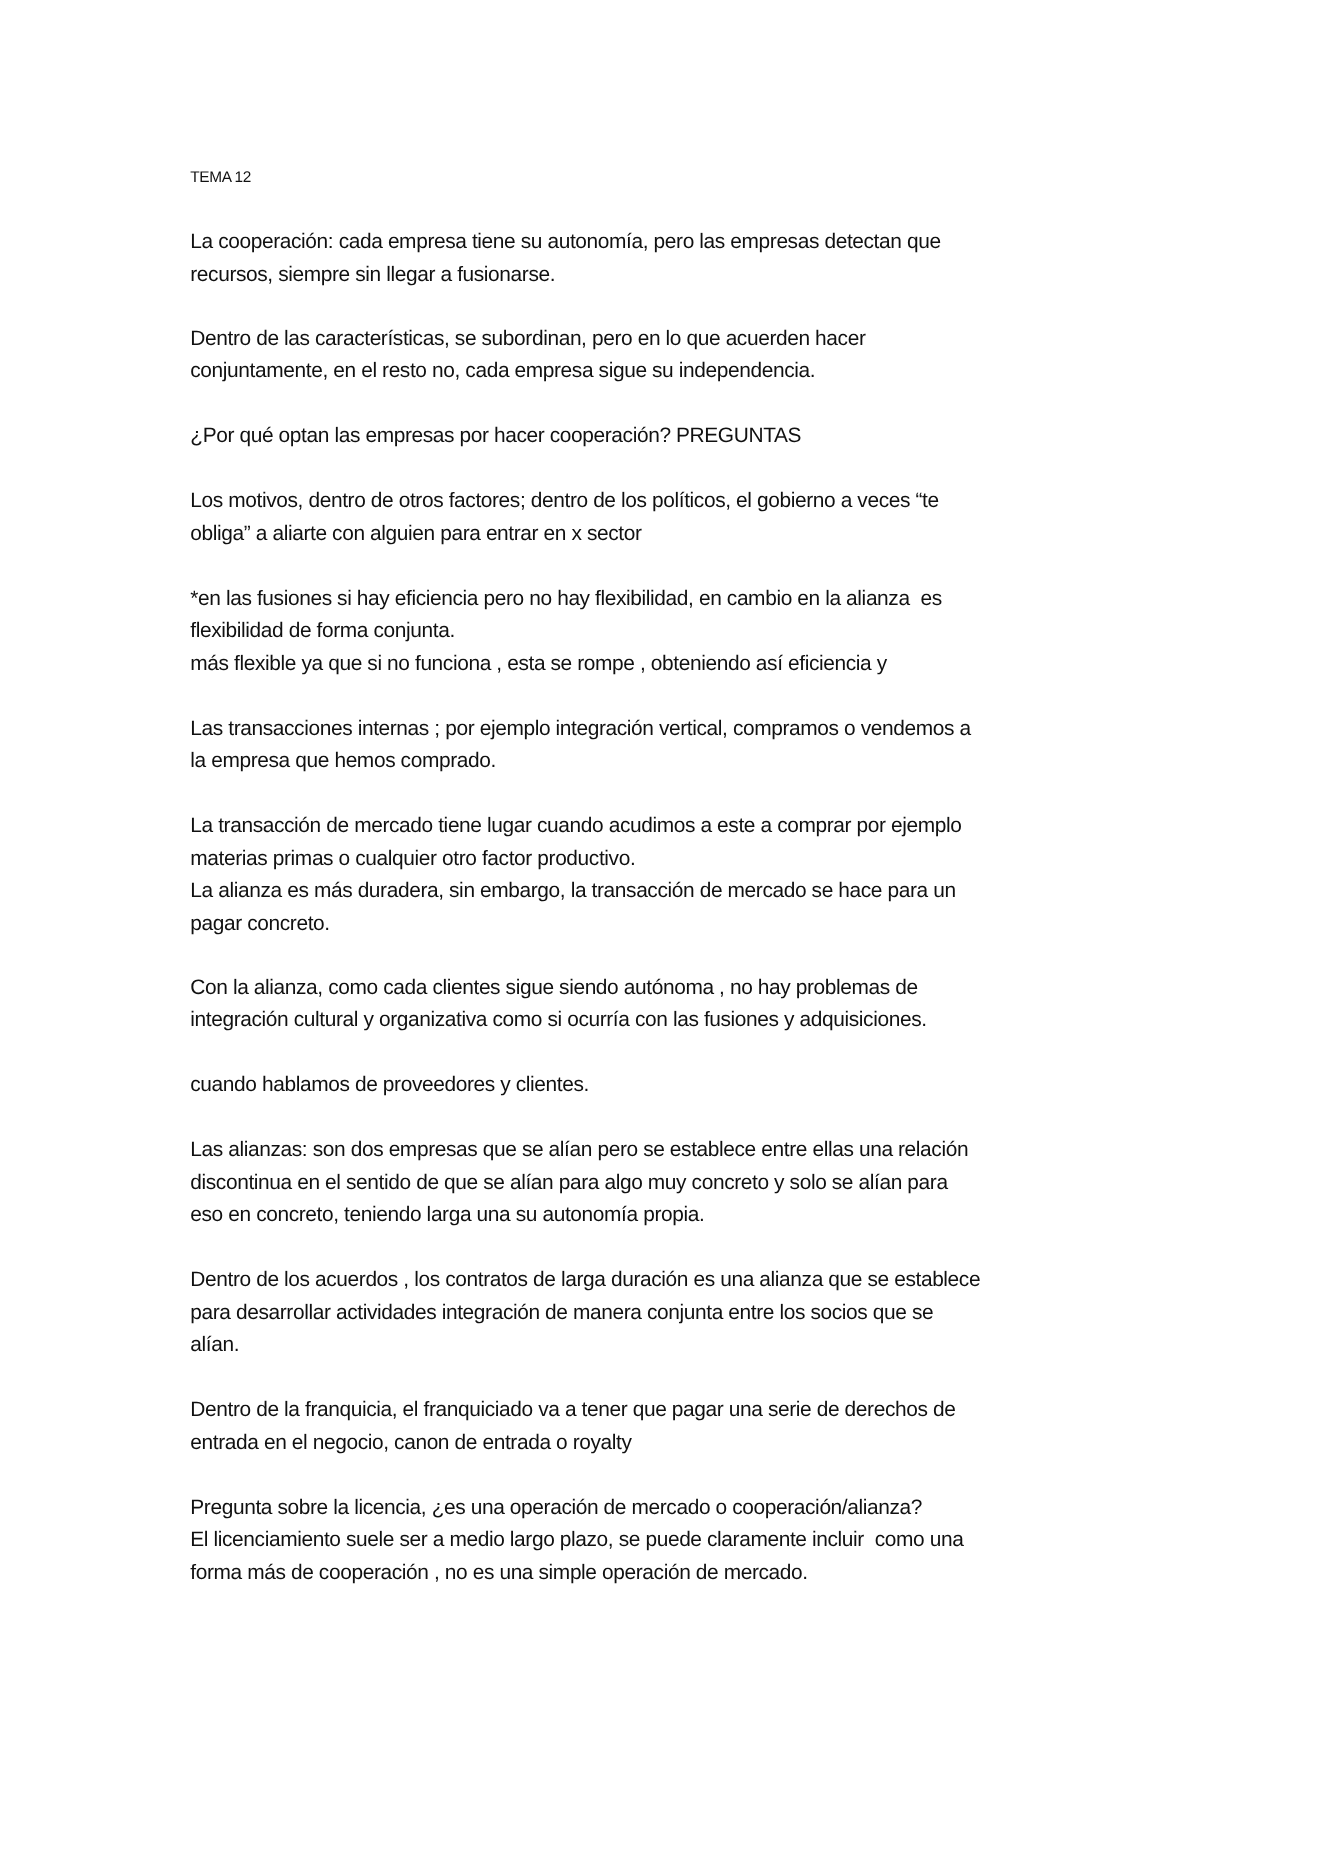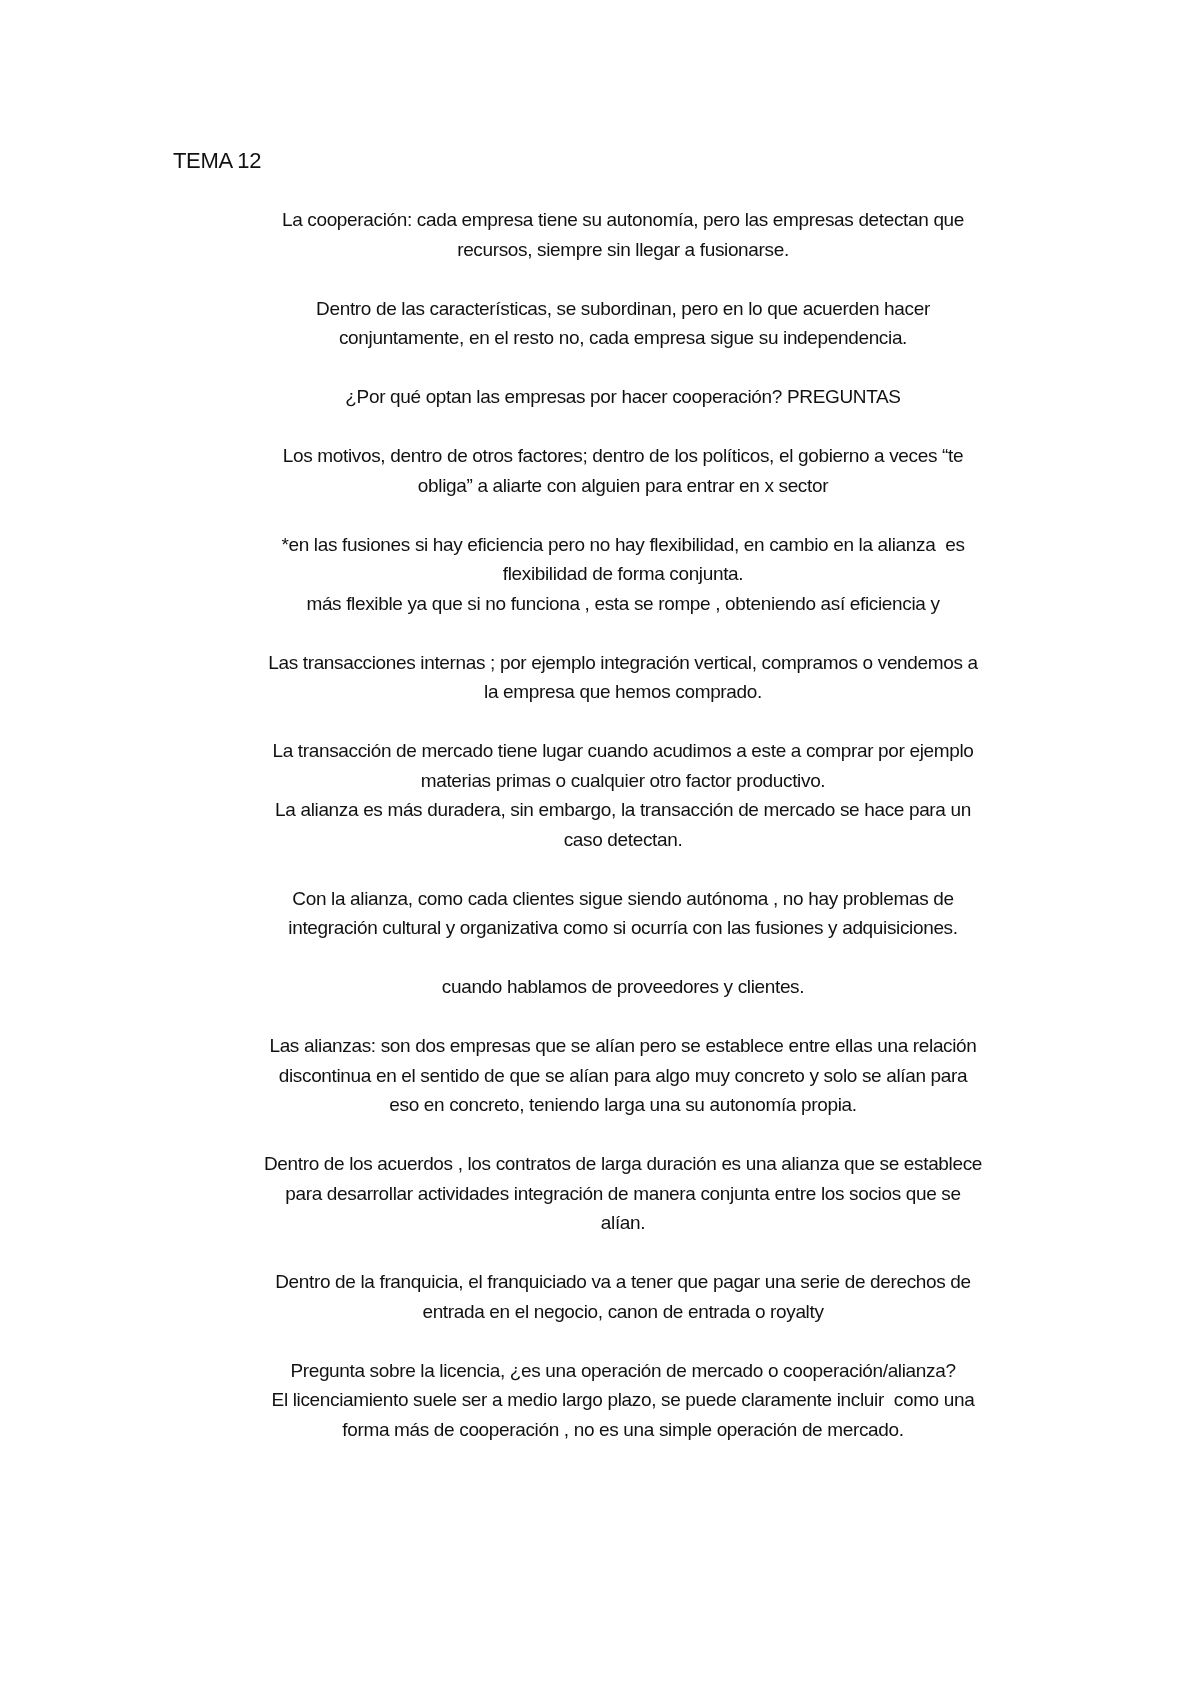--- a/index.html
+++ b/index.html
@@ -28,32 +28,31 @@
       width: 900px;
       font-family: "Liberation Sans", sans-serif;
       font-size: 19px;
       line-height: 29.5px;
       color: #111111;
       letter-spacing: -0.35px;
     }
     .para {
       margin: 0 0 29.5px 0;
       padding: 0;
-      text-align: center;
     }
     .para.tight {
       margin-bottom: 0;
     }
     .line {
       display: block;
       white-space: pre;
     }
     .title {
       margin: 0 0 29.5px 0;
-      font-size: 22px;
+      font-size: 14px;
       font-weight: normal;
       line-height: 29.5px;
     }
   </style>
 </head>
 <body>
 
 <div class="page">
   <div class="content">
 
@@ -86,21 +85,21 @@
 
     <p class="para">
       <span class="line">Las transacciones internas ; por ejemplo integración vertical, compramos o vendemos a</span>
       <span class="line">la empresa que hemos comprado.</span>
     </p>
 
     <p class="para">
       <span class="line">La transacción de mercado tiene lugar cuando acudimos a este a comprar por ejemplo</span>
       <span class="line">materias primas o cualquier otro factor productivo.</span>
       <span class="line">La alianza es más duradera, sin embargo, la transacción de mercado se hace para un</span>
-      <span class="line">caso detectan.</span>
+      <span class="line">pagar concreto.</span>
     </p>
 
     <p class="para">
       <span class="line">Con la alianza, como cada clientes sigue siendo autónoma , no hay problemas de</span>
       <span class="line">integración cultural y organizativa como si ocurría con las fusiones y adquisiciones.</span>
     </p>
 
     <p class="para">
       <span class="line">cuando hablamos de proveedores y clientes.</span>
     </p>

